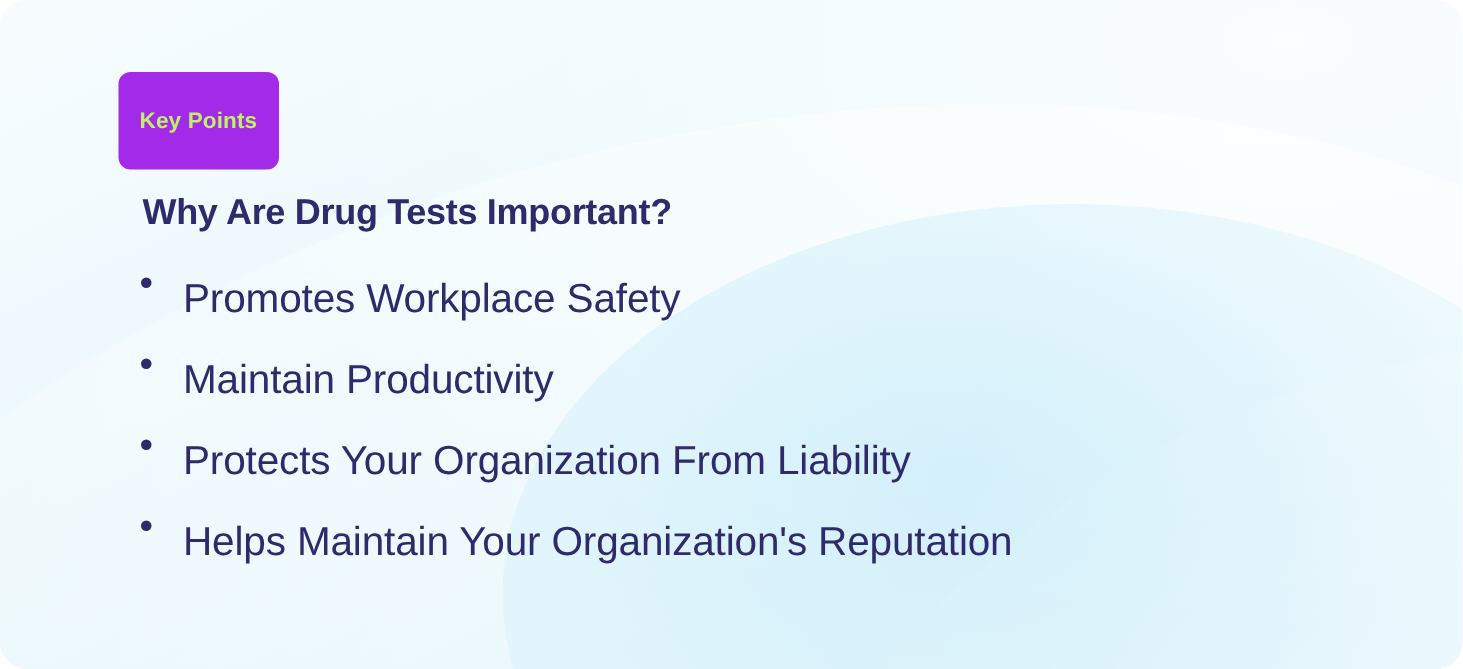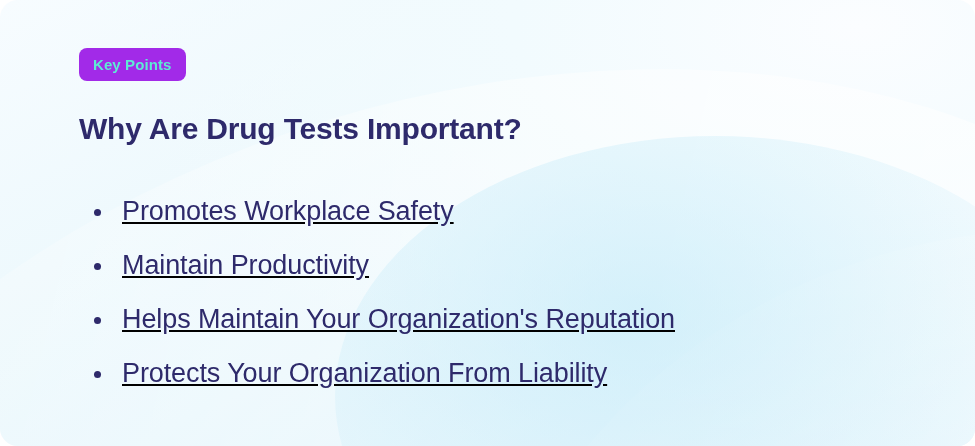--- a/index.html
+++ b/index.html
@@ -71,55 +71,54 @@
   }
 
   .badge {
     position: absolute;
     left: 0;
     top: 48px;
     display: inline-flex;
     align-items: center;
     justify-content: center;
     height: 33px;
-    padding: 0 14px;
+    padding: 16px 14px;
     border-radius: 8px;
     background: #a22ae8;
-    color: #5eead4;
+    color: #bef264;
     font-size: 15px;
     font-weight: bold;
     letter-spacing: 0.1px;
     white-space: nowrap;
   }
 
   .heading {
     position: absolute;
     left: 0;
     top: 112px;
-    margin: 0;
-    font-size: 30px;
+    margin: 16px;
+    font-size: 24px;
     font-weight: bold;
     color: #2e2a6b;
     letter-spacing: -0.2px;
     white-space: nowrap;
   }
 
   .points {
     position: absolute;
     left: 0;
     top: 185px;
     margin: 0;
     padding: 0;
     list-style: none;
   }
   .point {
     display: flex;
-    align-items: center;
+    align-items: flex-start;
     height: 54px;
-    text-decoration: underline;
   }
   .bullet {
     flex: 0 0 auto;
     width: 7px;
     height: 7px;
     border-radius: 50%;
     background: #2e2a6b;
     margin-left: 15px;
     margin-right: 21px;
   }
@@ -151,22 +150,22 @@
       <li class="point">
         <span class="bullet"></span>
         <span class="point-text">Promotes Workplace Safety</span>
       </li>
       <li class="point">
         <span class="bullet"></span>
         <span class="point-text">Maintain Productivity</span>
       </li>
       <li class="point">
         <span class="bullet"></span>
-        <span class="point-text">Helps Maintain Your Organization's Reputation</span>
+        <span class="point-text">Protects Your Organization From Liability</span>
       </li>
       <li class="point">
         <span class="bullet"></span>
-        <span class="point-text">Protects Your Organization From Liability</span>
+        <span class="point-text">Helps Maintain Your Organization's Reputation</span>
       </li>
     </ul>
 
   </div>
 </div>
 
 </body></html>

